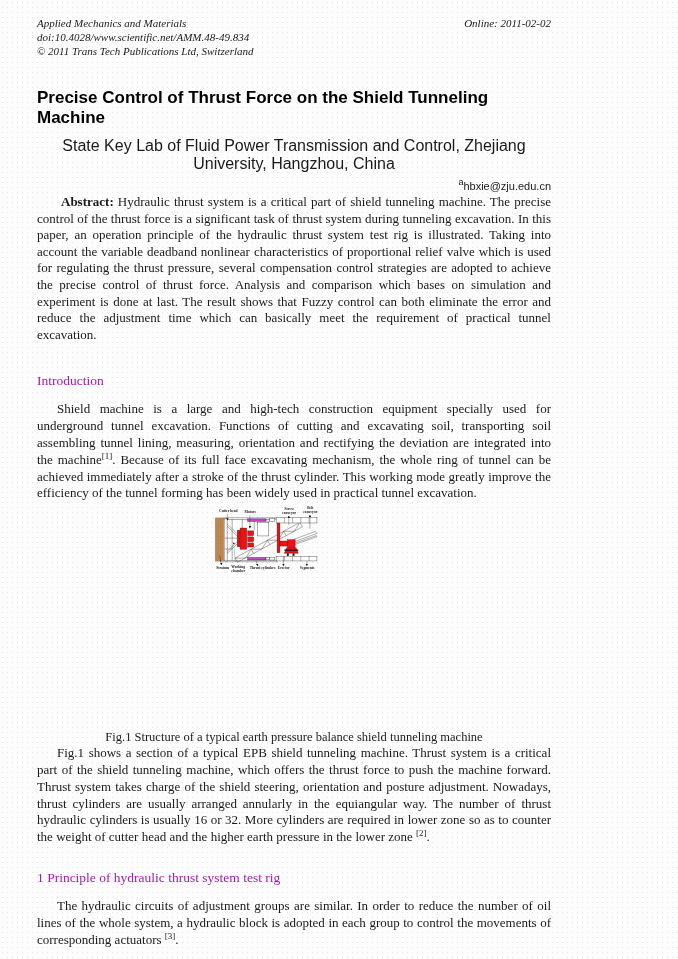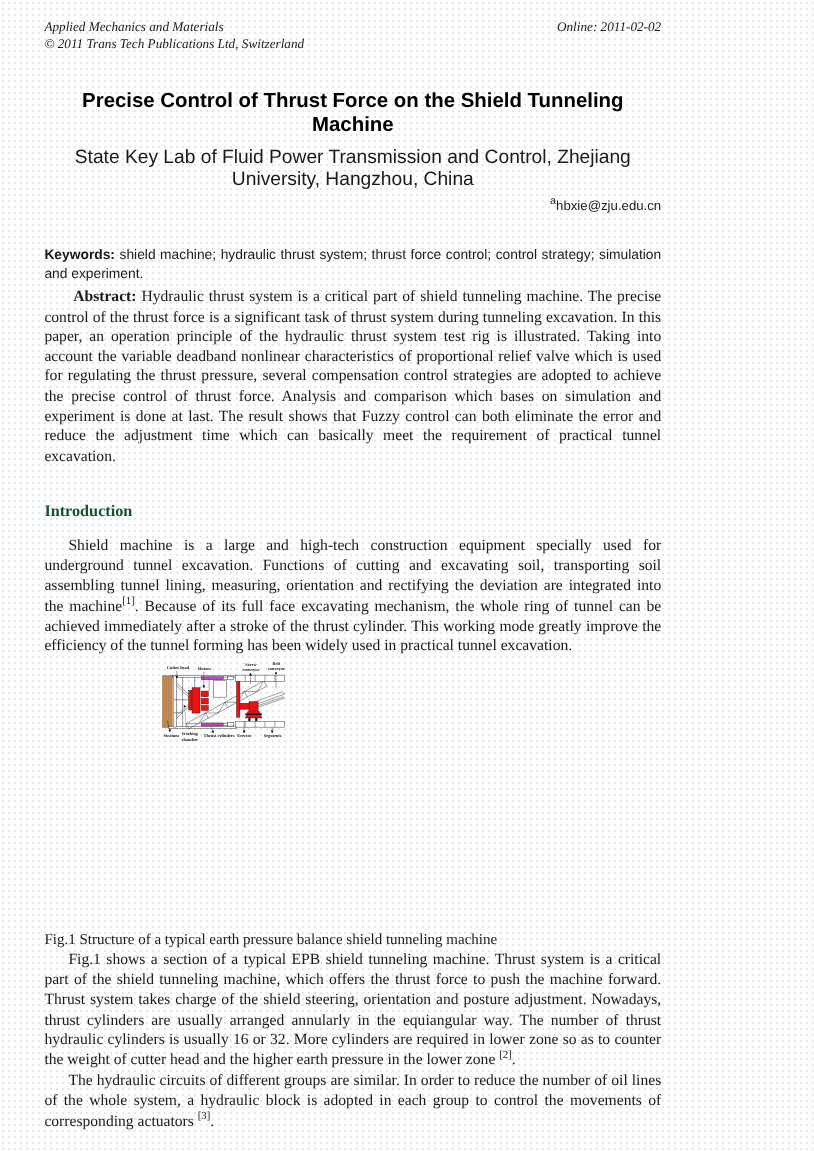--- a/index.html
+++ b/index.html
@@ -9,62 +9,62 @@
     background-image:radial-gradient(rgba(150,175,205,0.28) 0.8px, transparent 0.9px);
     background-size:5px 5px;
     color:#1a1a1a;
     font-family:"Liberation Serif", serif;
   }
   .page{box-sizing:border-box;width:588px;padding:16px 37px 0 37px;}
   .hdr{display:flex;justify-content:space-between;align-items:flex-start;}
   .hdr .it{font-style:italic;font-size:11px;line-height:14px;}
   .hdr-right{font-style:italic;font-size:11px;line-height:14px;}
   h1{font-family:"Liberation Sans", sans-serif;font-weight:bold;font-size:17px;
-     text-align:center;margin:30px 0 0 0;color:#000;}
+     text-align:left;margin:30px 0 0 0;color:#000;}
   .authors{font-family:"Liberation Sans", sans-serif;font-size:15px;text-align:center;margin-top:14px;}
   .affil{font-family:"Liberation Sans", sans-serif;font-size:16px;text-align:center;margin-top:9px;}
   .email{font-family:"Liberation Sans", sans-serif;font-size:11px;text-align:right;margin-top:7px;}
   sup{font-size:9px;vertical-align:super;line-height:0;}
   .kw{font-family:"Liberation Sans", sans-serif;font-size:11.5px;line-height:16px;
       margin:27px 0 0 0;text-align:justify;}
   .kw b{font-weight:bold;}
   .abs{font-size:13px;line-height:16.6px;margin:2px 0 0 0;text-align:justify;}
   .abs b{font-weight:bold;margin-left:24px;}
-  h2{font-size:13.5px;font-weight:bold;margin:30px 0 12px 0;color:#14532d;}
+  h2{font-size:13.5px;font-weight:normal;margin:30px 0 12px 0;color:#a21caf;}
   h2.sec{margin:24px 0 12px 0;}
   p.body{font-size:13px;line-height:16.8px;margin:0;text-align:justify;}
   p.ind{text-indent:20px;}
-  figure{margin:2px 0 0 0;text-align:left;}
+  figure{margin:2px 0 0 0;text-align:center;}
   figcaption{font-size:12.5px;margin-top:-2px;}
   svg text{font-family:"Liberation Serif", serif;font-weight:bold;font-size:11.5px;fill:#1a1a1a;}
   svg .ln{stroke:#1a1a1a;stroke-width:1.1;fill:none;}
   svg .shape{stroke:#1a1a1a;stroke-width:1.1;}
   svg .thin{stroke:#444;stroke-width:0.9;fill:none;}
 </style>
 </head>
 <body>
 
 <div class="page">
 
   <header class="hdr">
     <div class="hdr-left">
       <div class="it">Applied Mechanics and Materials</div>
+      <div class="it">doi:10.4028/www.scientific.net/AMM.48-49.834</div>
       <div class="it">© 2011 Trans Tech Publications Ltd, Switzerland</div>
     </div>
     <div class="hdr-right">Online: 2011-02-02</div>
   </header>
 
   <h1>Precise Control of Thrust Force on the Shield Tunneling Machine</h1>
 
 
   <div class="affil">State Key Lab of Fluid Power Transmission and Control, Zhejiang University, Hangzhou, China</div>
 
   <div class="email"><sup>a</sup><span>hbxie@zju.edu.cn</span></div>
 
-  <p class="kw"><b>Keywords:</b> <span>shield machine; hydraulic thrust system; thrust force control; control strategy; simulation and experiment.</span></p>
 
   <p class="abs"><b>Abstract:</b> <span>Hydraulic thrust system is a critical part of shield tunneling machine. The precise control of the thrust force is a significant task of thrust system during tunneling excavation. In this paper, an operation principle of the hydraulic thrust system test rig is illustrated. Taking into account the variable deadband nonlinear characteristics of proportional relief valve which is used for regulating the thrust pressure, several compensation control strategies are adopted to achieve the precise control of thrust force. Analysis and comparison which bases on simulation and experiment is done at last. The result shows that Fuzzy control can both eliminate the error and reduce the adjustment time which can basically meet the requirement of practical tunnel excavation.</span></p>
 
   <h2>Introduction</h2>
 
   <p class="body ind"><span>Shield machine is a large and high-tech construction equipment specially used for underground tunnel excavation. Functions of cutting and excavating soil, transporting soil assembling tunnel lining, measuring, orientation and rectifying the deviation are integrated into the machine</span><sup>[1]</sup><span>. Because of its full face excavating mechanism, the whole ring of tunnel can be achieved immediately after a stroke of the thrust cylinder. This working mode greatly improve the efficiency of the tunnel forming has been widely used in practical tunnel excavation.</span></p>
 
   <figure>
     <svg width="354" height="224" viewBox="173 484 527 708" style="overflow:visible" preserveAspectRatio="xMidYMid meet">
       <svg x="173" y="484" width="527" height="708" viewBox="173 484 527 708"></svg>
@@ -176,16 +176,17 @@
       <text x="260" y="700" text-anchor="middle">chamber</text>
       <text x="337" y="691" text-anchor="middle">Thrust cylinders</text>
       <text x="404" y="691" text-anchor="middle">Erector</text>
       <text x="478" y="691" text-anchor="middle">Segments</text>
     </svg>
     <figcaption>Fig.1 Structure of a typical earth pressure balance shield tunneling machine</figcaption>
   </figure>
 
   <p class="body ind"><span>Fig.1 shows a section of a typical EPB shield tunneling machine. Thrust system is a critical part of the shield tunneling machine, which offers the thrust force to push the machine forward. Thrust system takes charge of the shield steering, orientation and posture adjustment. Nowadays, thrust cylinders are usually arranged annularly in the equiangular way. The number of thrust hydraulic cylinders is usually 16 or 32. More cylinders are required in lower zone so as to counter the weight of cutter head and the higher earth pressure in the lower zone </span><sup>[2]</sup><span>.</span></p>
 
+  <h2 class="sec">1 Principle of hydraulic thrust system test rig</h2>
 
-  <p class="body ind"><span>The hydraulic circuits of different groups are similar. In order to reduce the number of oil lines of the whole system, a hydraulic block is adopted in each group to control the movements of corresponding actuators </span><sup>[3]</sup><span>.</span></p>
+  <p class="body ind"><span>The hydraulic circuits of adjustment groups are similar. In order to reduce the number of oil lines of the whole system, a hydraulic block is adopted in each group to control the movements of corresponding actuators </span><sup>[3]</sup><span>.</span></p>
 
 </div>
 
 </body></html>

